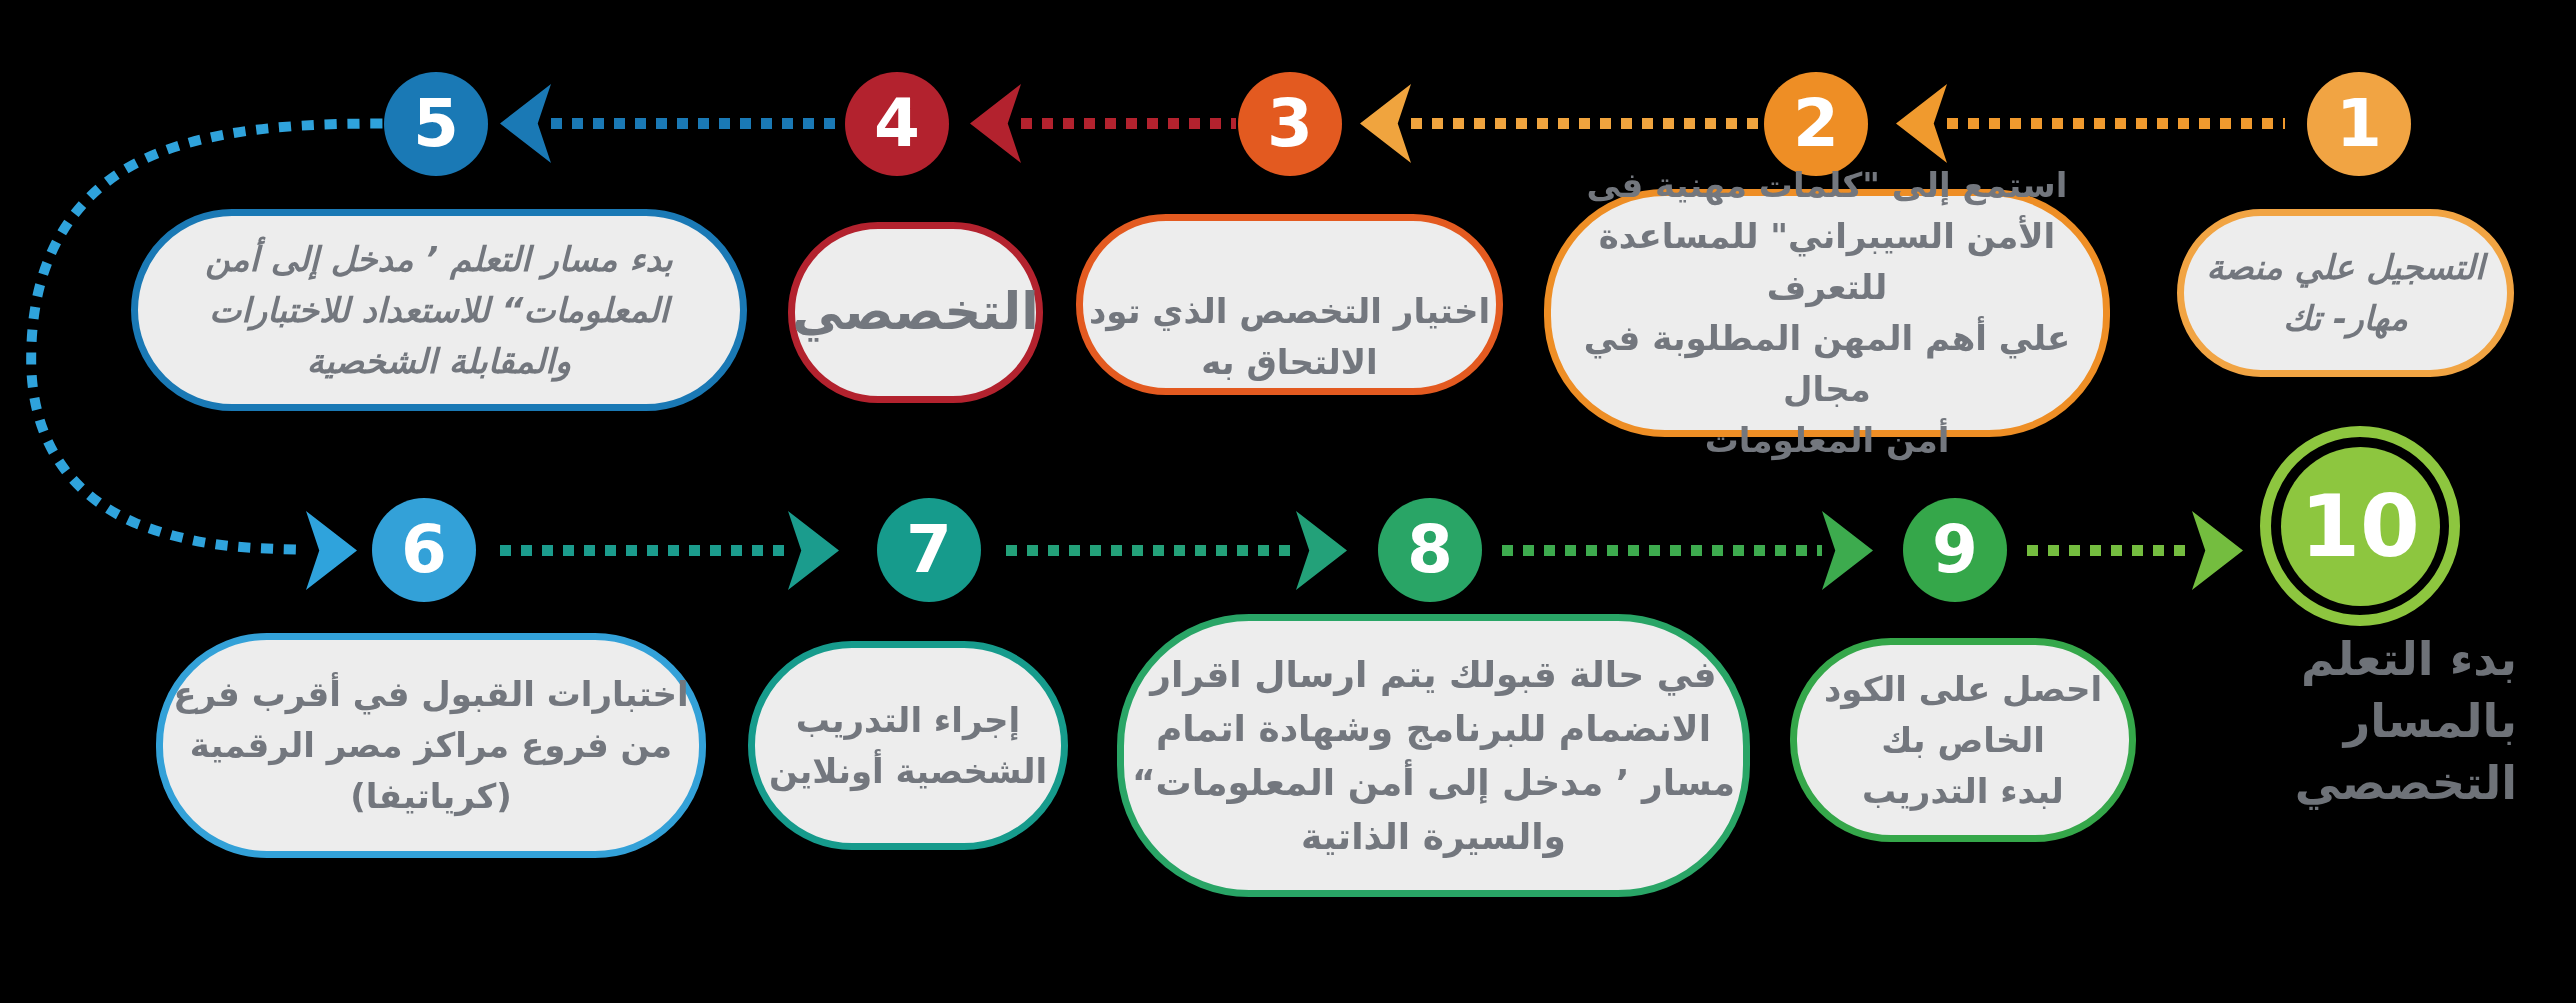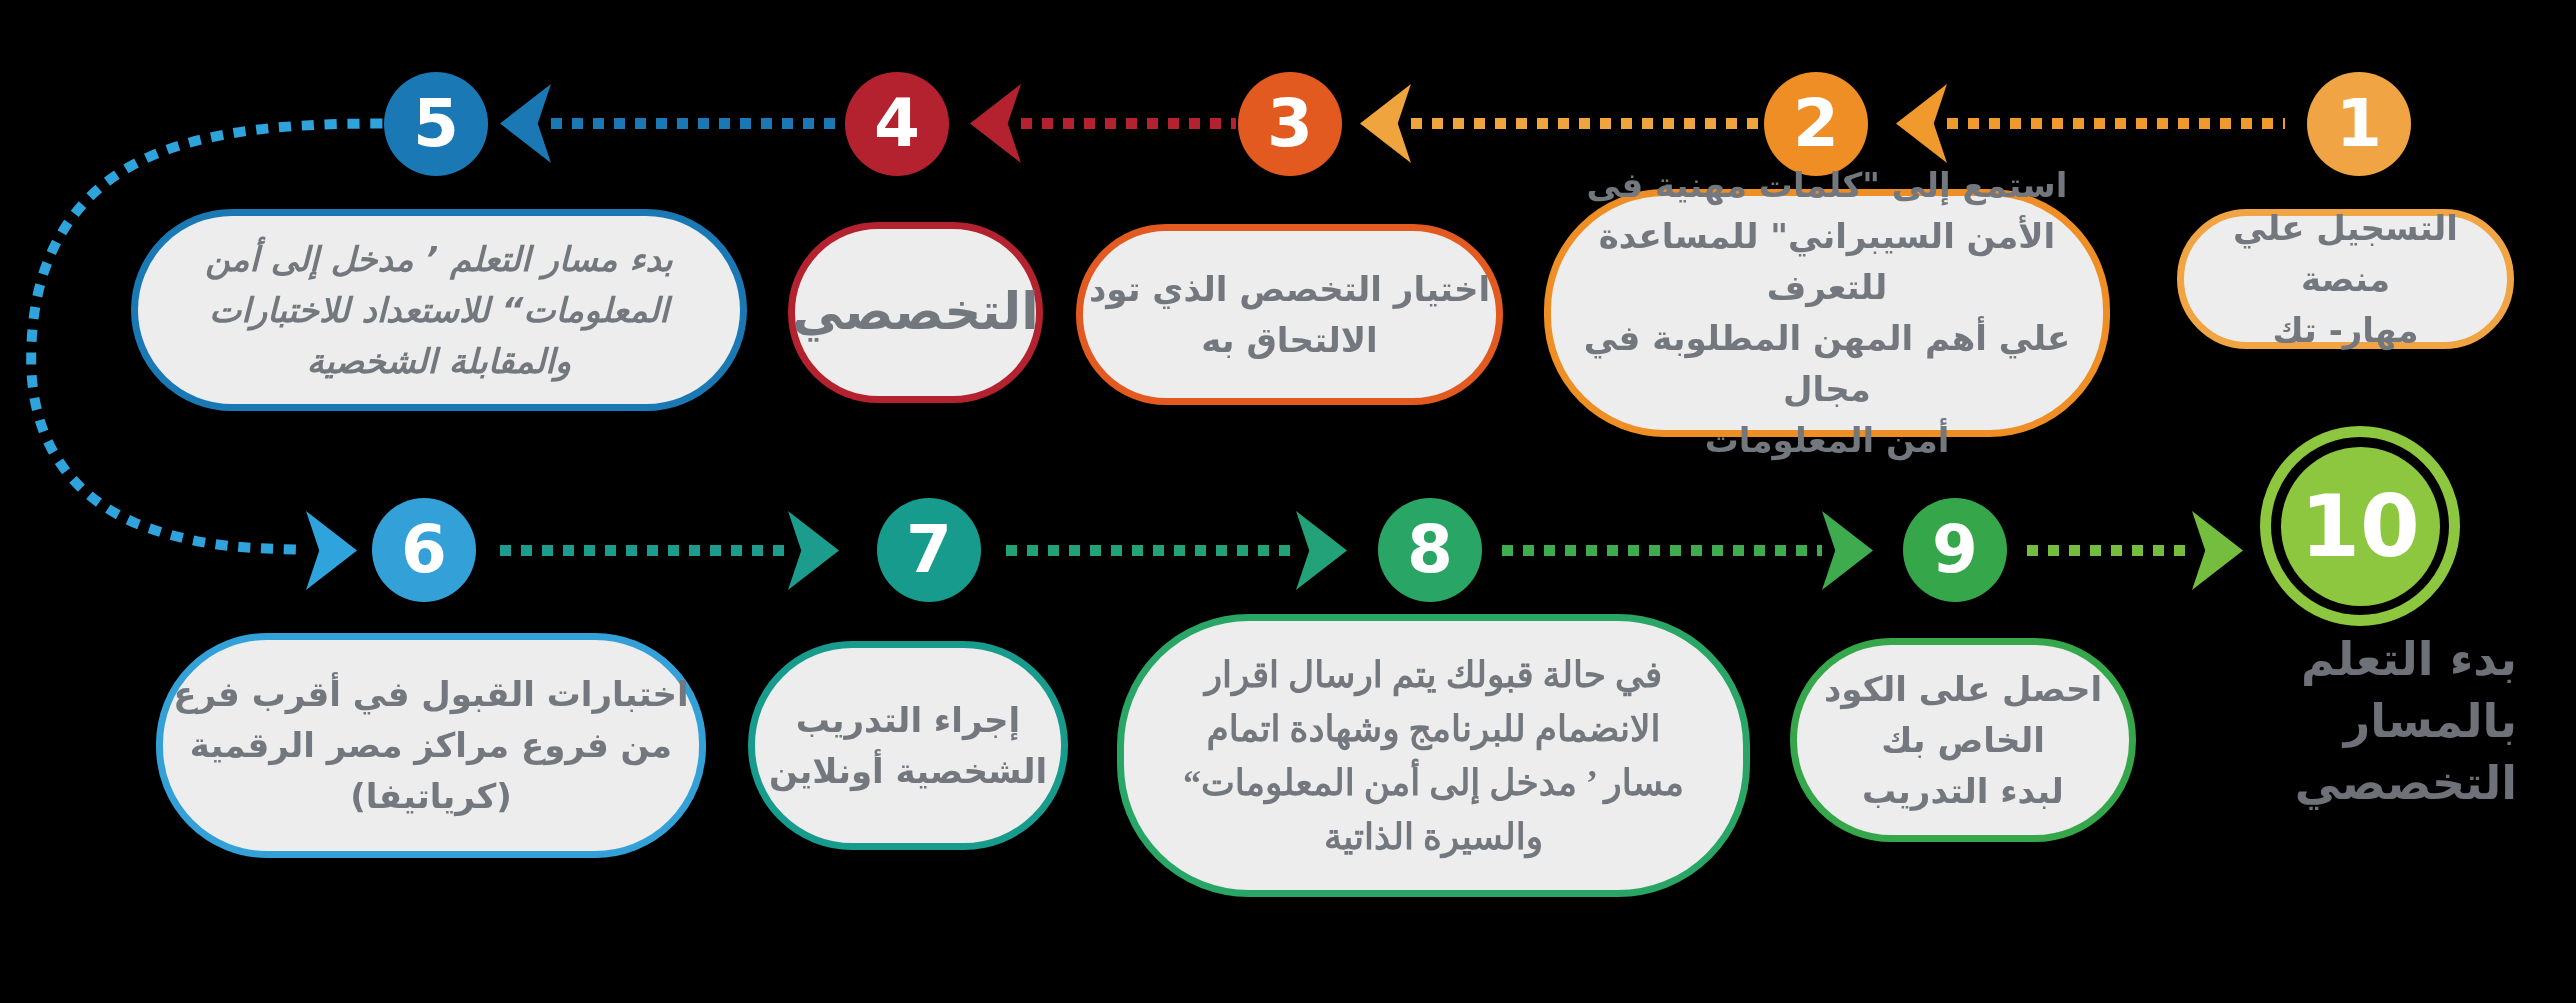--- a/index.html
+++ b/index.html
@@ -23,30 +23,30 @@
   .ring10 .inner{width:159px;height:159px;border-radius:50%;background:var(--c);
           display:flex;align-items:center;justify-content:center;
           color:#fff;font-weight:bold;font-size:86px;line-height:1;}
 
   
   .box{position:absolute;background:#EDEDED;border:7.9px solid var(--c);
        box-sizing:border-box;display:flex;align-items:center;justify-content:center;
        text-align:center;}
   .box p{margin:0;direction:rtl;white-space:pre-line;color:#73777E;
          font-weight:bold;font-size:34px;line-height:1.5;}
-  .b1{left:2177px;top:209px;width:337px;height:140px;border-radius:99px;}
+  .b1{left:2177px;top:209px;width:337px;height:168px;border-radius:99px;font-style:italic;}
   .b2{left:1544px;top:189px;width:566px;height:248px;border-radius:121px;}
-  .b3{left:1076px;top:224px;width:427px;height:181px;border-radius:90px;}
+  .b3{left:1076px;top:214px;width:427px;height:181px;border-radius:90px;align-items:flex-end;}
   .b4{left:788px;top:222px;width:255px;height:181px;border-radius:90px;}
   .b4 p{font-size:51px;}
   .b5{left:131px;top:209px;width:616px;height:202px;border-radius:101px;font-style:italic;}
   .b6{left:156px;top:633px;width:550px;height:225px;border-radius:111px;}
   .b7{left:748px;top:641px;width:320px;height:209px;border-radius:104px;}
   .b8{left:1117px;top:614px;width:633px;height:283px;border-radius:132px;}
-  .b8 p{font-size:36px;font-family:Liberation Serif, serif;}
+  .b8 p{font-size:36px;}
   .b9{left:1790px;top:638px;width:346px;height:204px;border-radius:101px;}
 
   
   .t10{position:absolute;left:2203px;top:628px;width:314px;text-align:right;}
   .t10 p{margin:0;direction:rtl;white-space:pre-line;color:#6E7278;
          font-weight:bold;font-size:46px;line-height:1.35;}
 
   
   .arrow{position:absolute;height:79px;display:flex;align-items:center;}
   .arrow .dash{flex:1;height:10.7px;

